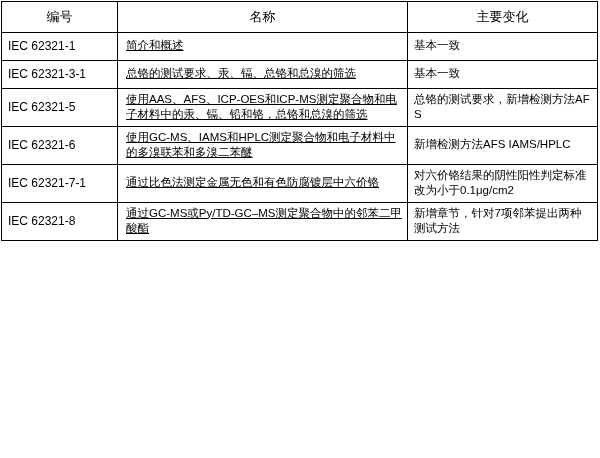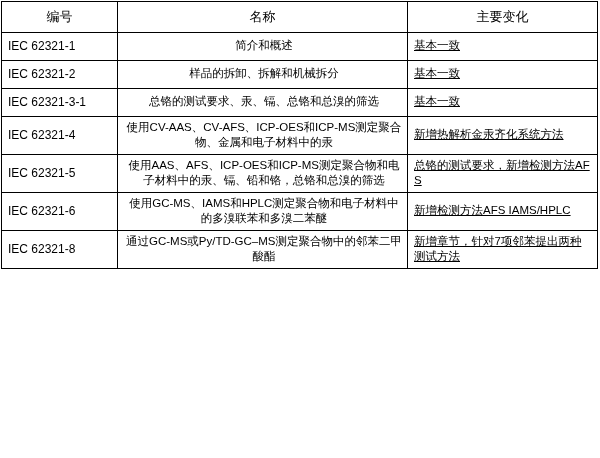--- a/index.html
+++ b/index.html
@@ -37,27 +37,27 @@
   col.c-code { width: 116px; }
   col.c-name { width: 290px; }
   col.c-change { width: 190px; }
   td.code {
     text-align: left;
     padding-left: 6px;
     white-space: nowrap;
     font-size: 12px;
   }
   td.name {
-    text-align: center;
+    text-align: left;
     padding-left: 8px;
+    text-decoration: underline;
   }
   td.change {
     text-align: left;
     padding-left: 6px;
-    text-decoration: underline;
   }
   .row-h-1 { height: 28px; }
 </style>
 </head>
 <body>
 
 <table class="doc-table">
   <colgroup>
     <col class="c-code">
     <col class="c-name">
@@ -70,43 +70,38 @@
       <th>主要变化</th>
     </tr>
   </thead>
   <tbody>
     <tr class="row-h-1">
       <td class="code">IEC 62321-1</td>
       <td class="name">简介和概述</td>
       <td class="change">基本一致</td>
     </tr>
     <tr class="row-h-1">
-      <td class="code">IEC 62321-2</td>
-      <td class="name">样品的拆卸、拆解和机械拆分</td>
-      <td class="change">基本一致</td>
-    </tr>
-    <tr class="row-h-1">
       <td class="code">IEC 62321-3-1</td>
       <td class="name">总铬的测试要求、汞、镉、总铬和总溴的筛选</td>
       <td class="change">基本一致</td>
-    </tr>
-    <tr>
-      <td class="code">IEC 62321-4</td>
-      <td class="name">使用CV-AAS、CV-AFS、ICP-OES和ICP-MS测定聚合物、金属和电子材料中的汞</td>
-      <td class="change">新增热解析金汞齐化系统方法</td>
     </tr>
     <tr>
       <td class="code">IEC 62321-5</td>
       <td class="name">使用AAS、AFS、ICP-OES和ICP-MS测定聚合物和电子材料中的汞、镉、铅和铬，总铬和总溴的筛选</td>
       <td class="change">总铬的测试要求，新增检测方法AFS</td>
     </tr>
     <tr>
       <td class="code">IEC 62321-6</td>
       <td class="name">使用GC-MS、IAMS和HPLC测定聚合物和电子材料中的多溴联苯和多溴二苯醚</td>
       <td class="change">新增检测方法AFS IAMS/HPLC</td>
     </tr>
     <tr>
+      <td class="code">IEC 62321-7-1</td>
+      <td class="name">通过比色法测定金属无色和有色防腐镀层中六价铬</td>
+      <td class="change">对六价铬结果的阴性阳性判定标准改为小于0.1μg/cm2</td>
+    </tr>
+    <tr>
       <td class="code">IEC 62321-8</td>
       <td class="name">通过GC-MS或Py/TD-GC–MS测定聚合物中的邻苯二甲酸酯</td>
       <td class="change">新增章节，针对7项邻苯提出两种测试方法</td>
     </tr>
   </tbody>
 </table>
 
 </body></html>

